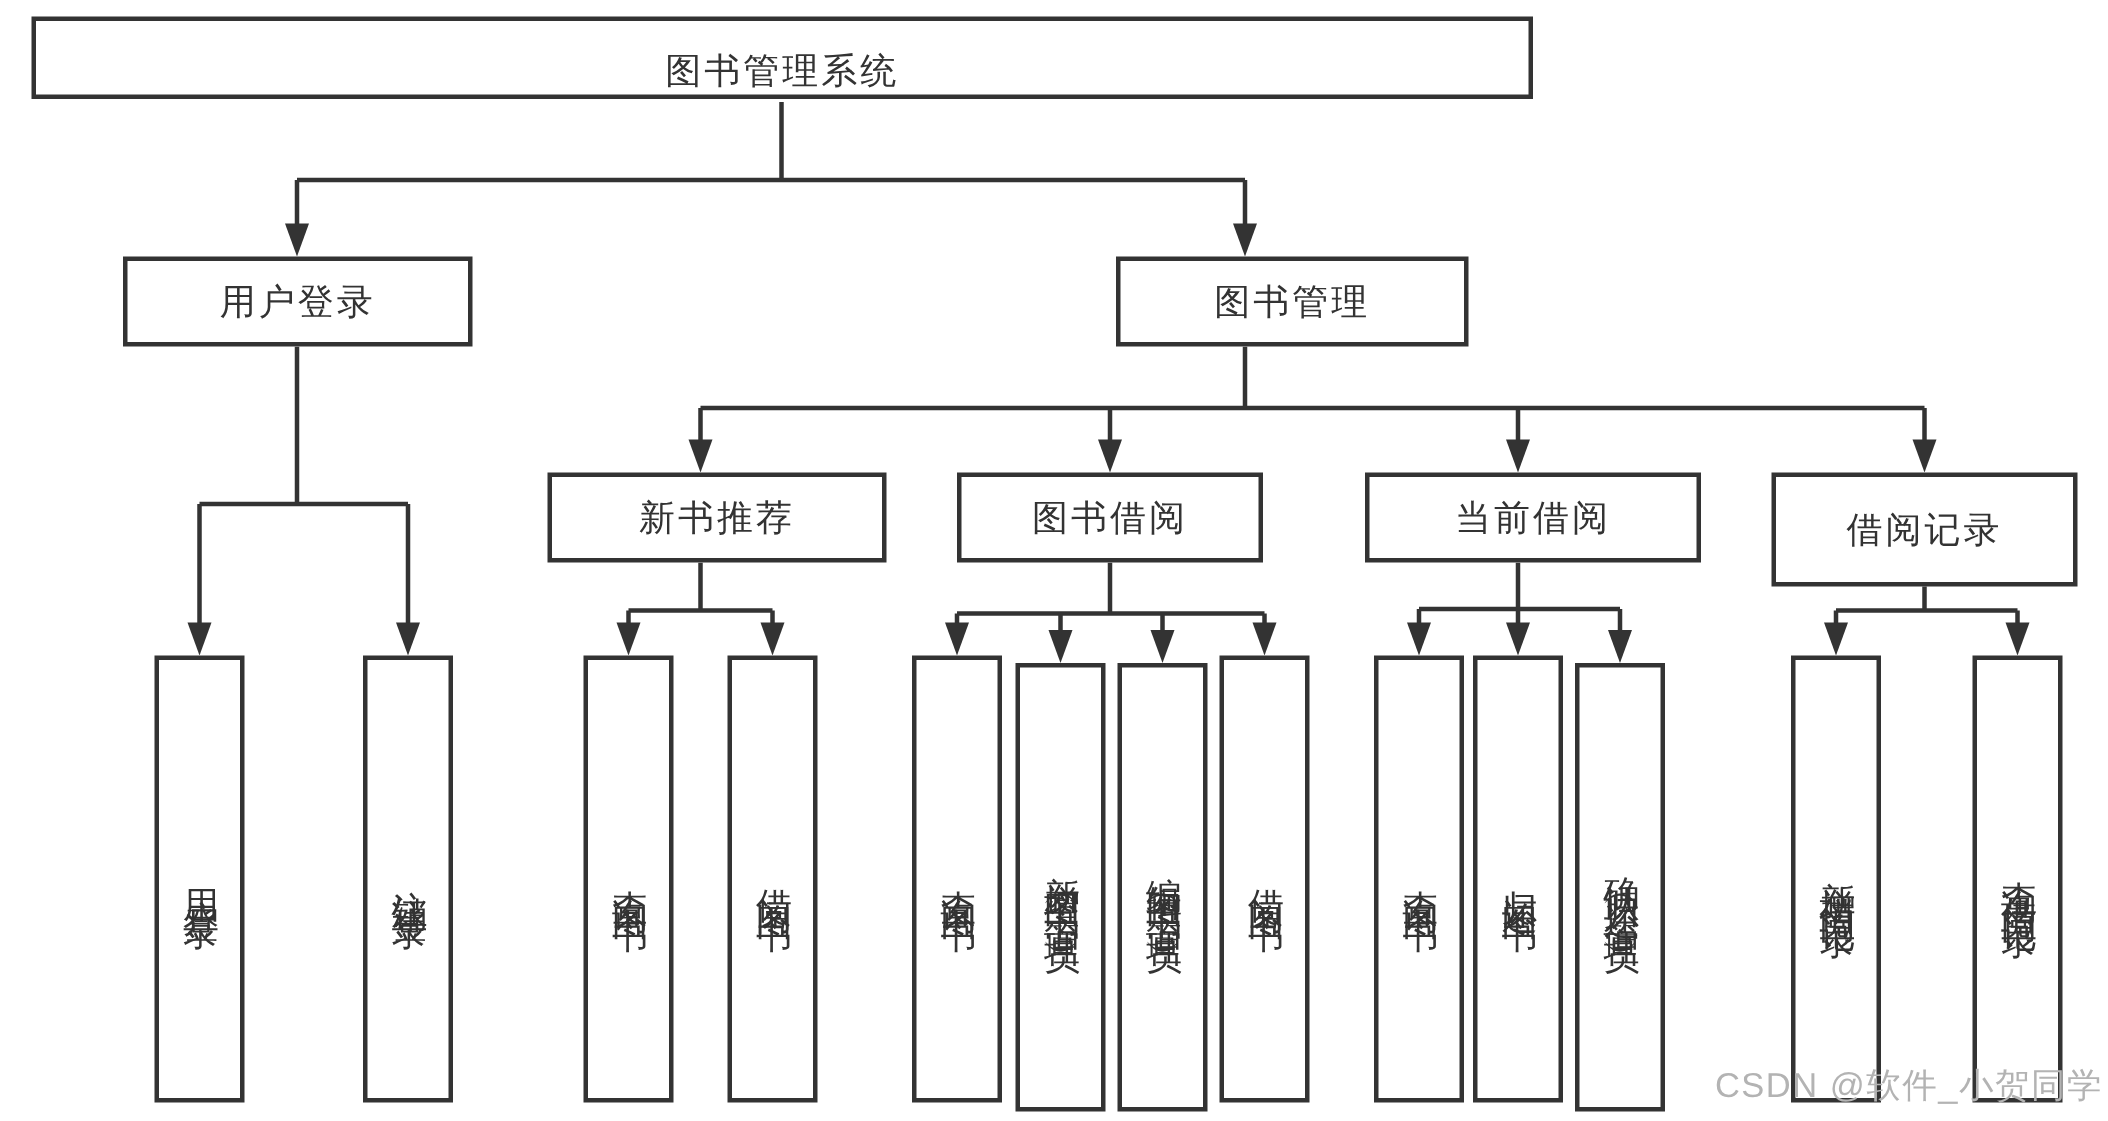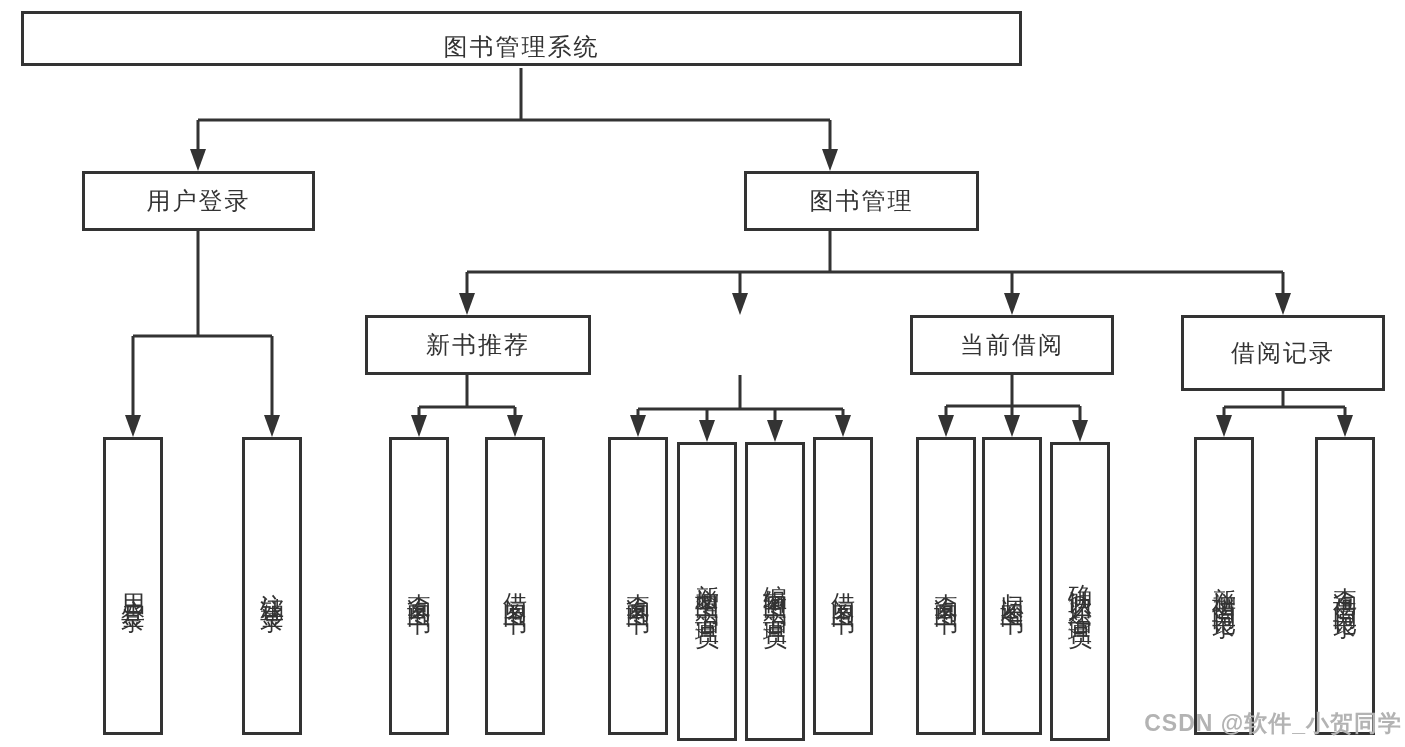--- a/index.html
+++ b/index.html
@@ -33,21 +33,21 @@
     font-size:24px;
     line-height:1;
     white-space:nowrap;
   }
   
   #n-root{left:21px;top:11px;width:1001px;height:55px;align-items:flex-end;}
   #n-user-login{left:82px;top:171px;width:233px;height:60px;}
   #n-book-mgmt{left:712px;top:171px;width:235px;height:60px;margin-left:32px;}
   #n-new-book-rec{left:365px;top:315px;width:226px;height:60px;}
   #n-book-borrow{left:638px;top:315px;width:204px;height:60px;}
-  #n-current-borrow{left:910px;top:315px;width:204px;height:60px;}
+  #n-current-borrow{left:910px;top:315px;width:224px;height:60px;}
   #n-borrow-records{left:1181px;top:315px;width:204px;height:76px;}
   
   #l-user-1{left:103px;}
   #l-user-2{left:242px;}
   #l-rec-1{left:389px;}
   #l-rec-2{left:485px;}
   #l-bor-1{left:608px;}
   #l-bor-2{left:677px;top:442px;height:299px;}
   #l-bor-3{left:745px;top:442px;height:299px;}
   #l-bor-4{left:813px;}
@@ -57,21 +57,20 @@
   #l-rcd-1{left:1194px;}
   #l-rcd-2{left:1315px;}
   .watermark{
     position:absolute;
     right:3px;bottom:8px;
     font-size:23px;
     color:#b3b3b3;
     letter-spacing:1px;
     z-index:5;
     pointer-events:none;
-    font-weight:bold;
   }
 </style>
 </head>
 <body>
 
 <div class="canvas">
 
   <svg class="connectors" viewBox="0 0 1405 747" xmlns="http://www.w3.org/2000/svg">
     <g stroke="#333333" stroke-width="3" fill="none">
 
@@ -119,20 +118,23 @@
   <div class="node" id="n-user-login">
     <span>用户登录</span>
   </div>
   <div class="node" id="n-book-mgmt">
     <span>图书管理</span>
   </div>
 
   <div class="node" id="n-new-book-rec">
     <span>新书推荐</span>
   </div>
+  <div class="node" id="n-book-borrow">
+    <span>图书借阅</span>
+  </div>
   <div class="node" id="n-current-borrow">
     <span>当前借阅</span>
   </div>
   <div class="node" id="n-borrow-records">
     <span>借阅记录</span>
   </div>
 
   <div class="node leaf" id="l-user-1">
     <span class="vtext">用户登录</span>
   </div>

